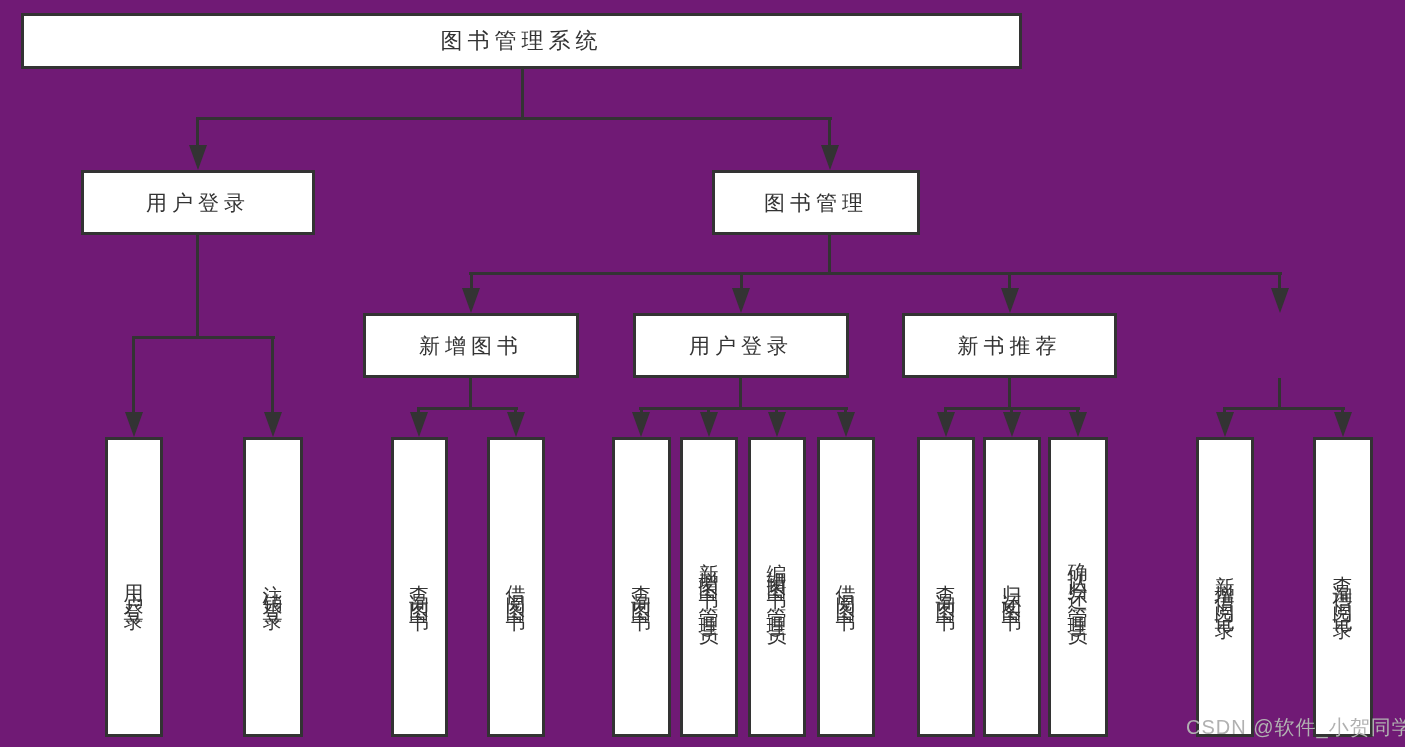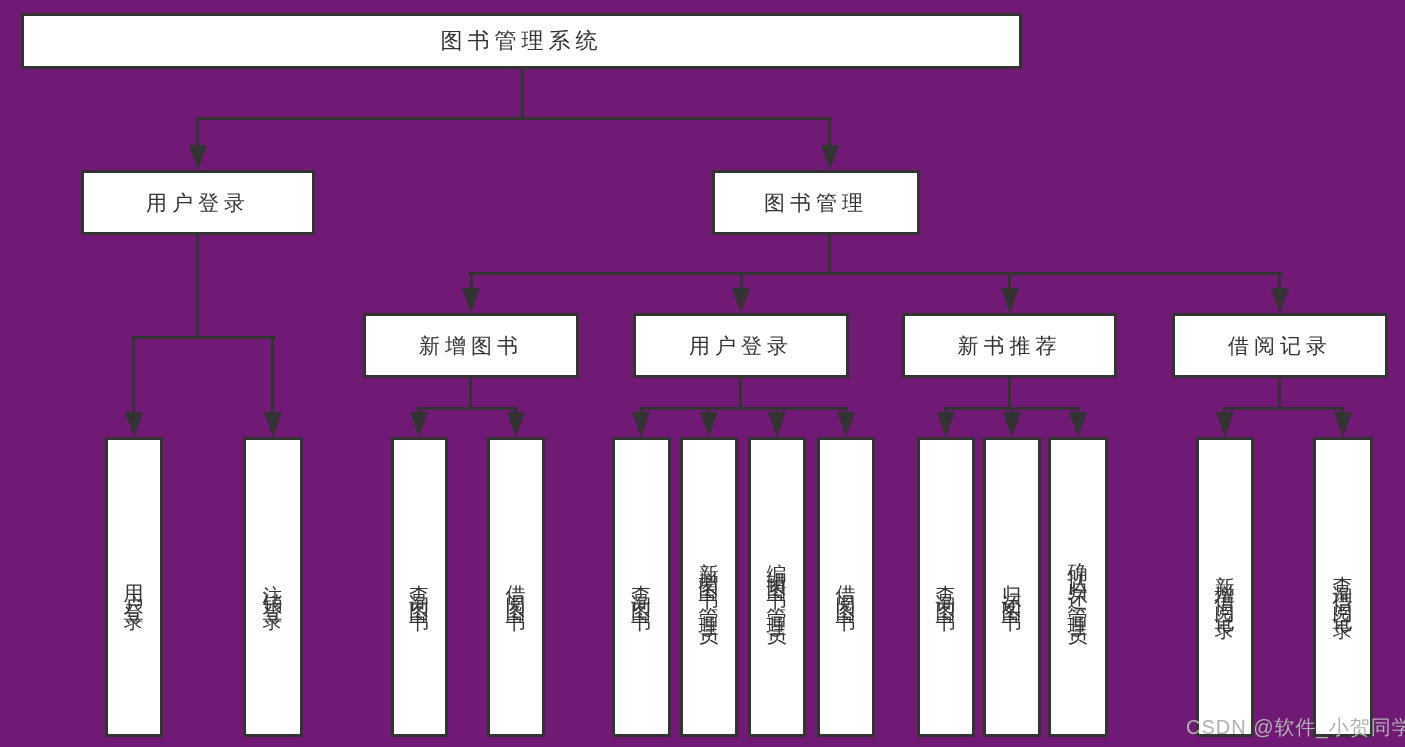--- a/index.html
+++ b/index.html
@@ -70,23 +70,20 @@
   <div class="ar" style="left:1271px;top:288px;"></div>
 
   <div class="box" style="left:363px;top:313px;width:216px;height:65px;">
     <span class="hlabel">新增图书</span>
   </div>
   <div class="box" style="left:633px;top:313px;width:216px;height:65px;">
     <span class="hlabel">用户登录</span>
   </div>
   <div class="box" style="left:902px;top:313px;width:215px;height:65px;">
     <span class="hlabel">新书推荐</span>
-  </div>
-  <div class="box" style="left:1172px;top:313px;width:216px;height:65px;">
-    <span class="hlabel">借阅记录</span>
   </div>
 
   <div class="ln" style="left:469px;top:378px;width:3px;height:31px;"></div>
   <div class="ln" style="left:417px;top:407px;width:101px;height:3px;"></div>
   <div class="ln" style="left:417px;top:408px;width:3px;height:8px;"></div>
   <div class="ar" style="left:410px;top:412px;"></div>
   <div class="ln" style="left:514px;top:408px;width:3px;height:8px;"></div>
   <div class="ar" style="left:507px;top:412px;"></div>
 
   <div class="ln" style="left:739px;top:378px;width:3px;height:31px;"></div>

